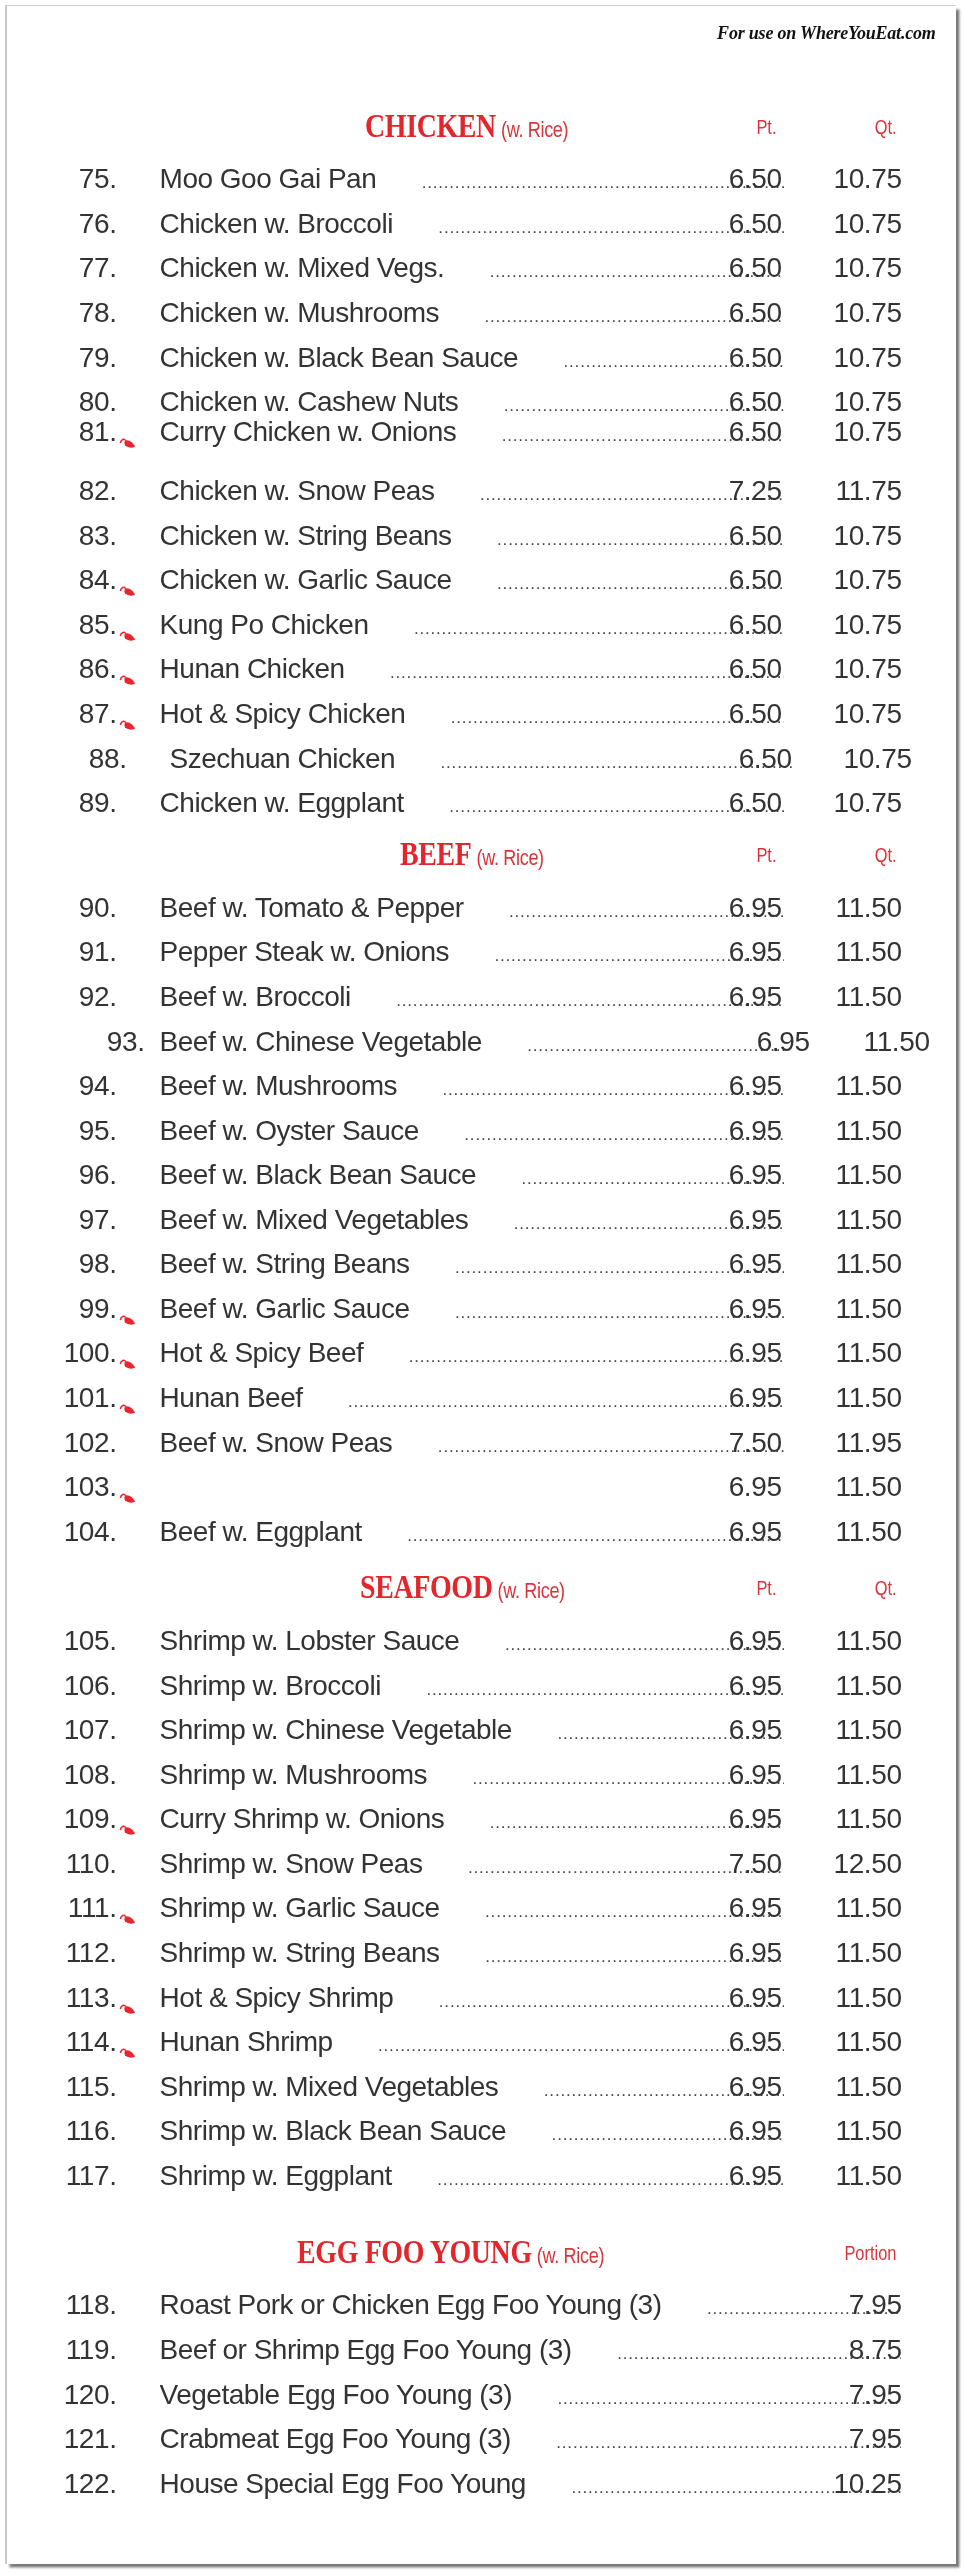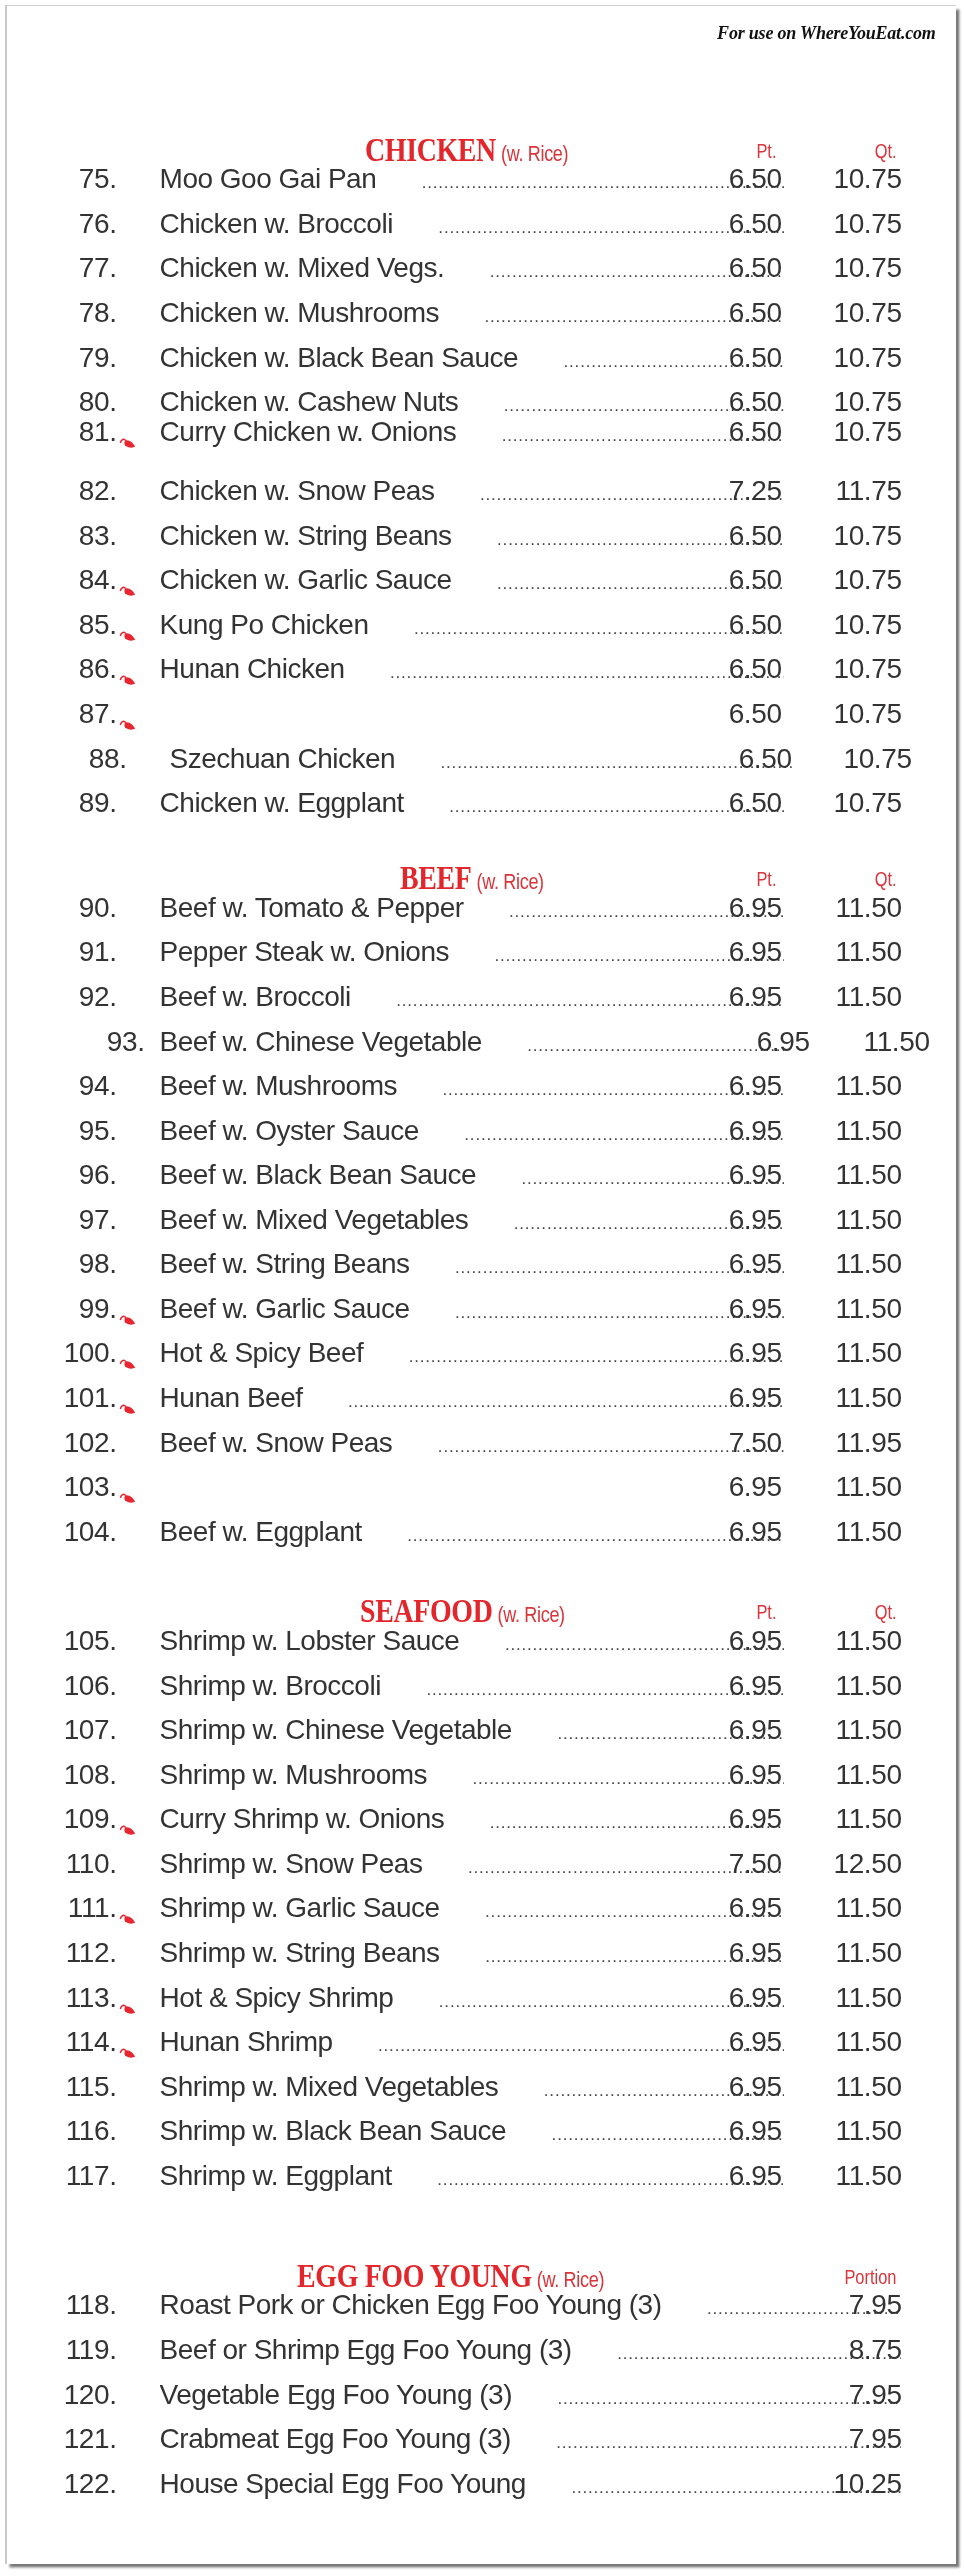--- a/index.html
+++ b/index.html
@@ -9,21 +9,21 @@
     background:#ffffff;
     border-top:1.5px solid #cfcfcf; border-left:2.3px solid #c8c8c8;
     box-shadow: 3.9px 3.9px 2.3px #7a7a7a;
   }
   .watermark {
     position:absolute; right:20px; top:17px;
     font-family:"Liberation Serif","DejaVu Serif",serif;
     font-style:italic; font-weight:bold; font-size:18px; color:#111;
     letter-spacing:-0.2px;
   }
-  .section-header { position:absolute; left:0; width:949px; height:43px;margin-top:24px; }
+  .section-header { position:absolute; left:0; width:949px; height:43px; }
   .sec-title {
     position:absolute; top:0;
     font-family:"Liberation Serif","DejaVu Serif",serif;
     font-weight:bold; font-size:34px; color:#e3262b;
     transform:scaleX(0.82); transform-origin:left bottom; white-space:nowrap;
     letter-spacing:-0.4px;
   }
   .sec-title .sub {
     font-family:"Liberation Sans","DejaVu Sans",sans-serif;
     font-weight:normal; font-size:22px; color:#d9343a; margin-left:6.2px;
@@ -190,20 +190,24 @@
         </span>
         <span class="pt">6.50</span>
         <span class="qt">10.75</span>
       </div>
       <div class="row std" style="top: 688px;">
         <span class="num">87.</span>
         <span class="chili"><svg viewBox="0 0 24 20" width="18.6" height="15.5">
             <path d="M3 9 C4 4,8 3,10 6" stroke="#e8262f" stroke-width="2" fill="none"></path>
             <path d="M9 6 C14 4,20 9,22 14 C18 16,12 15,9 12 C8 10,8 8,9 6 Z" fill="#e8262f"></path>
           </svg></span>
+        <span class="name-line">
+          <span class="name">Hot &amp; Spicy Chicken</span>
+          <span class="dots"></span>
+        </span>
         <span class="pt">6.50</span>
         <span class="qt">10.75</span>
       </div>
       <div class="row std" style="top: 733px; margin-left: 10px;">
         <span class="num">88.</span>
         <span class="name-line">
           <span class="name">Szechuan Chicken</span>
           <span class="dots"></span>
         </span>
         <span class="pt">6.50</span>

